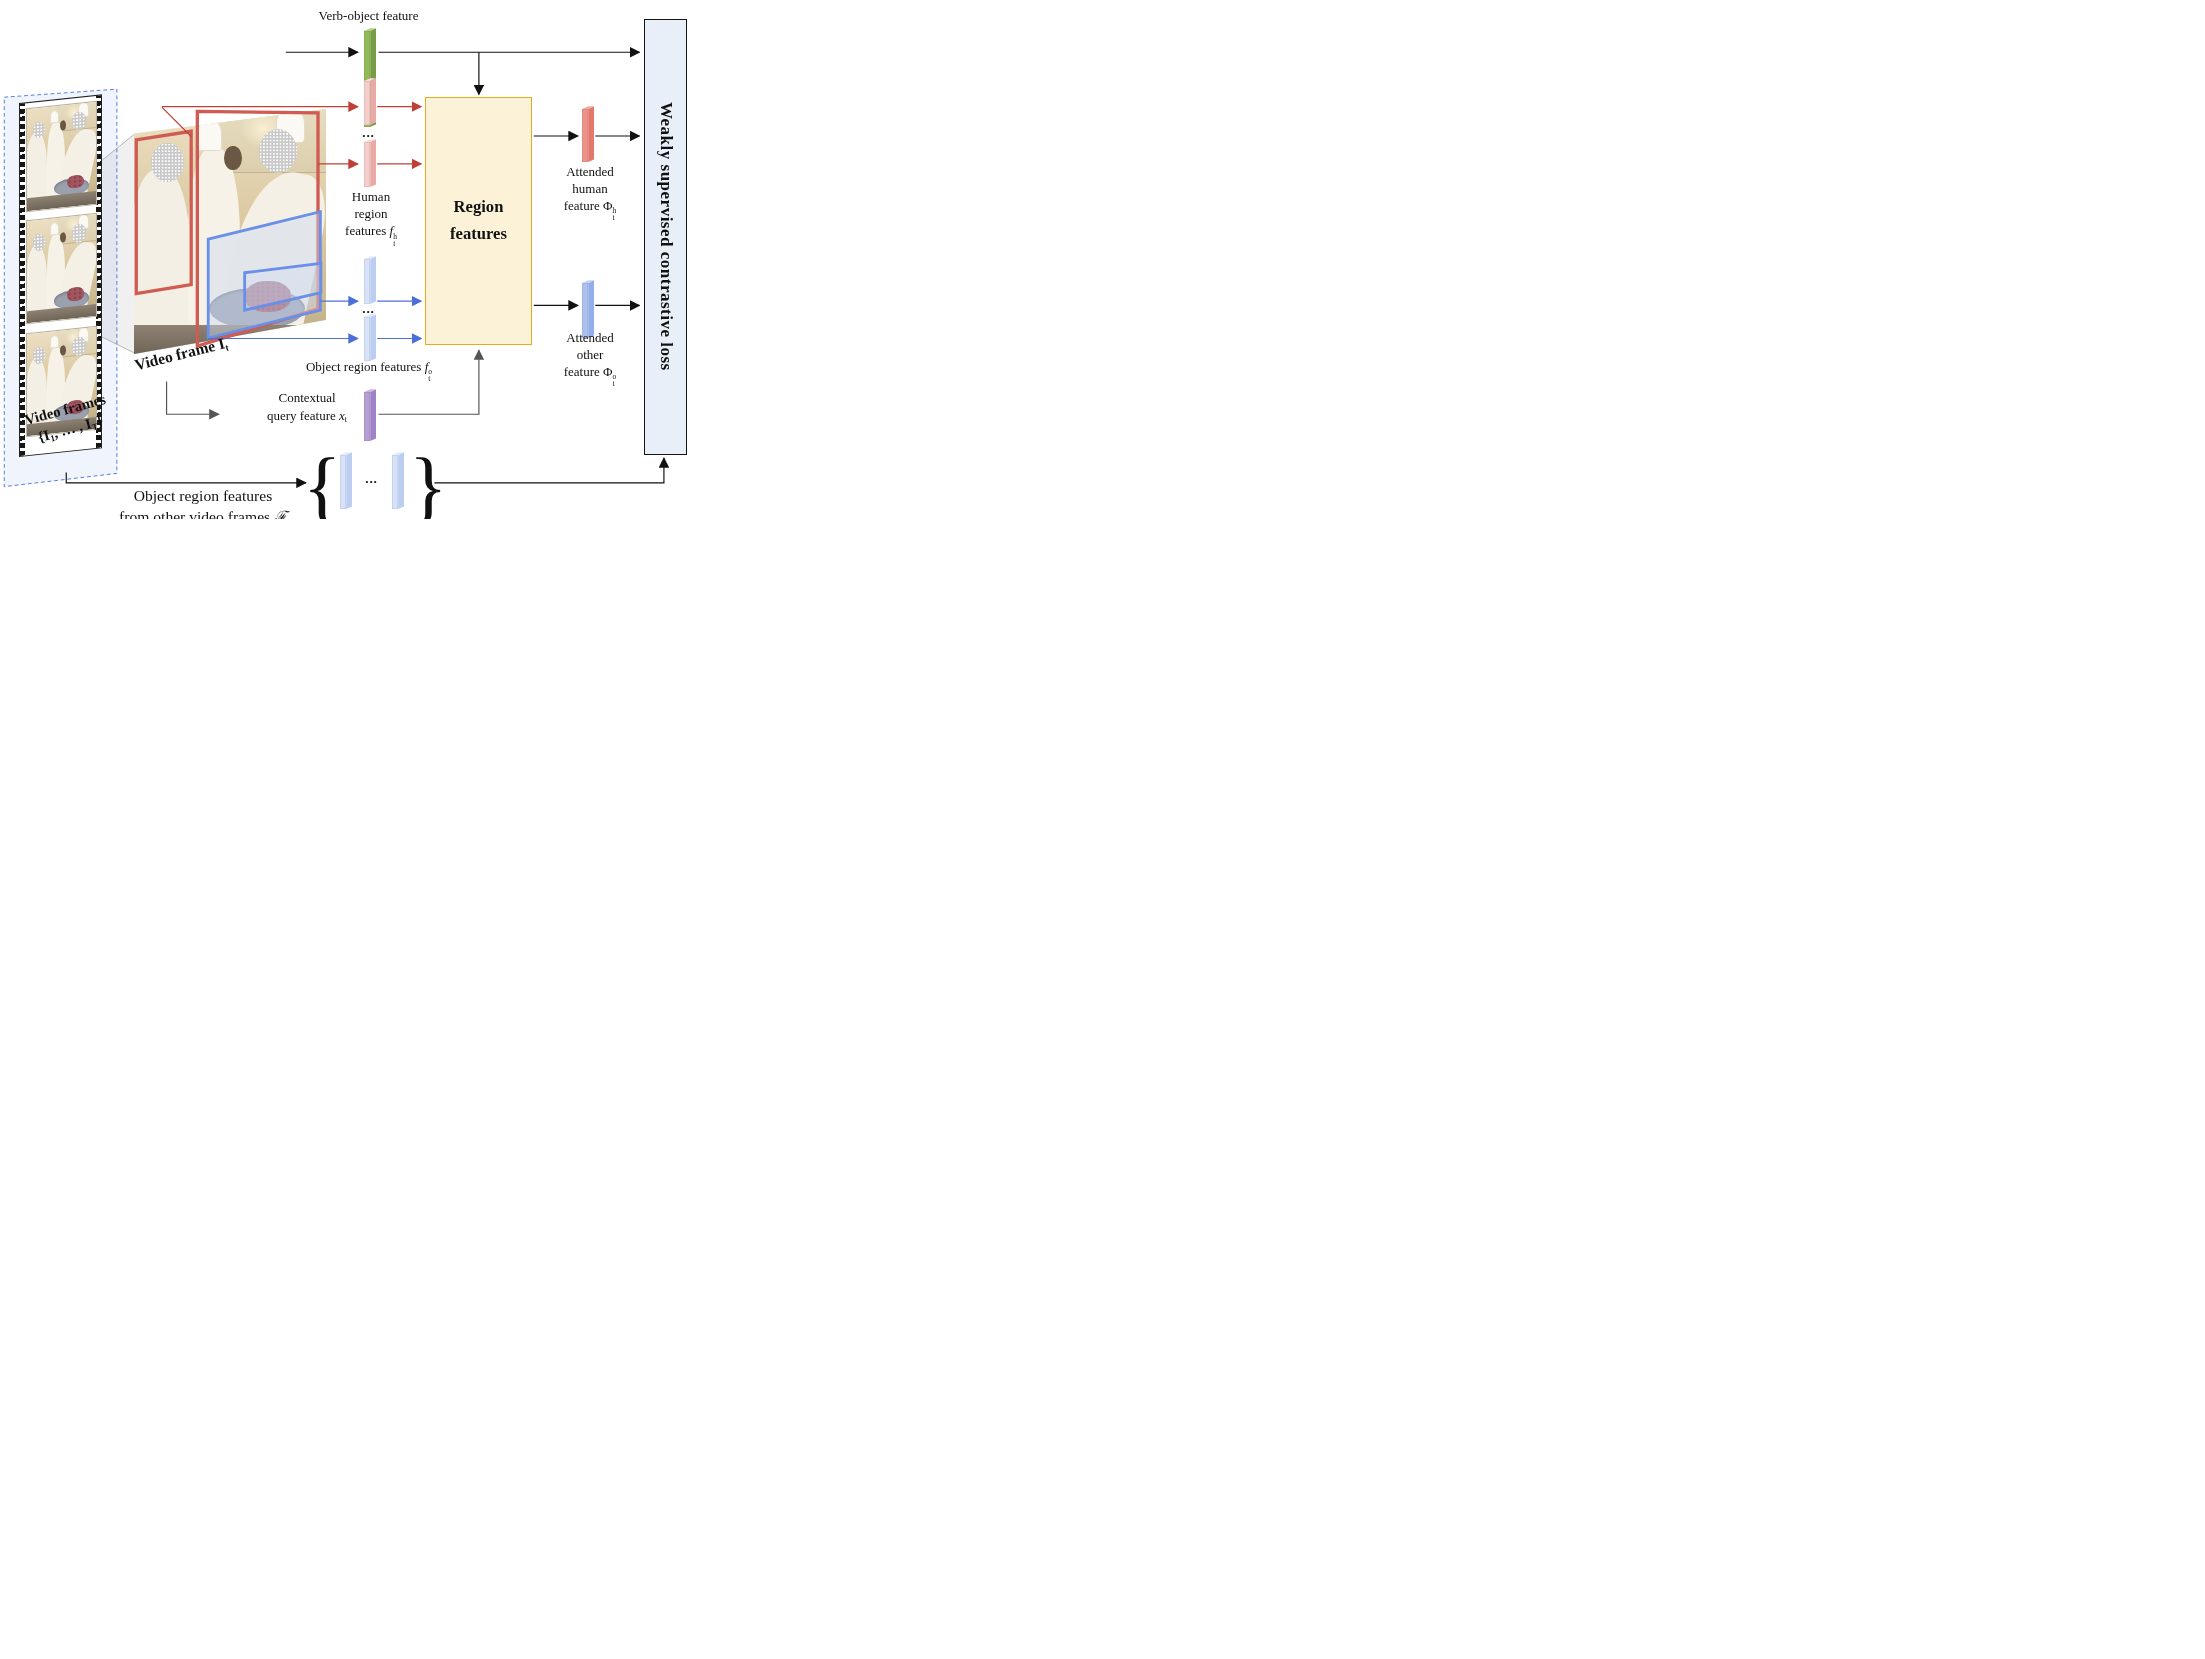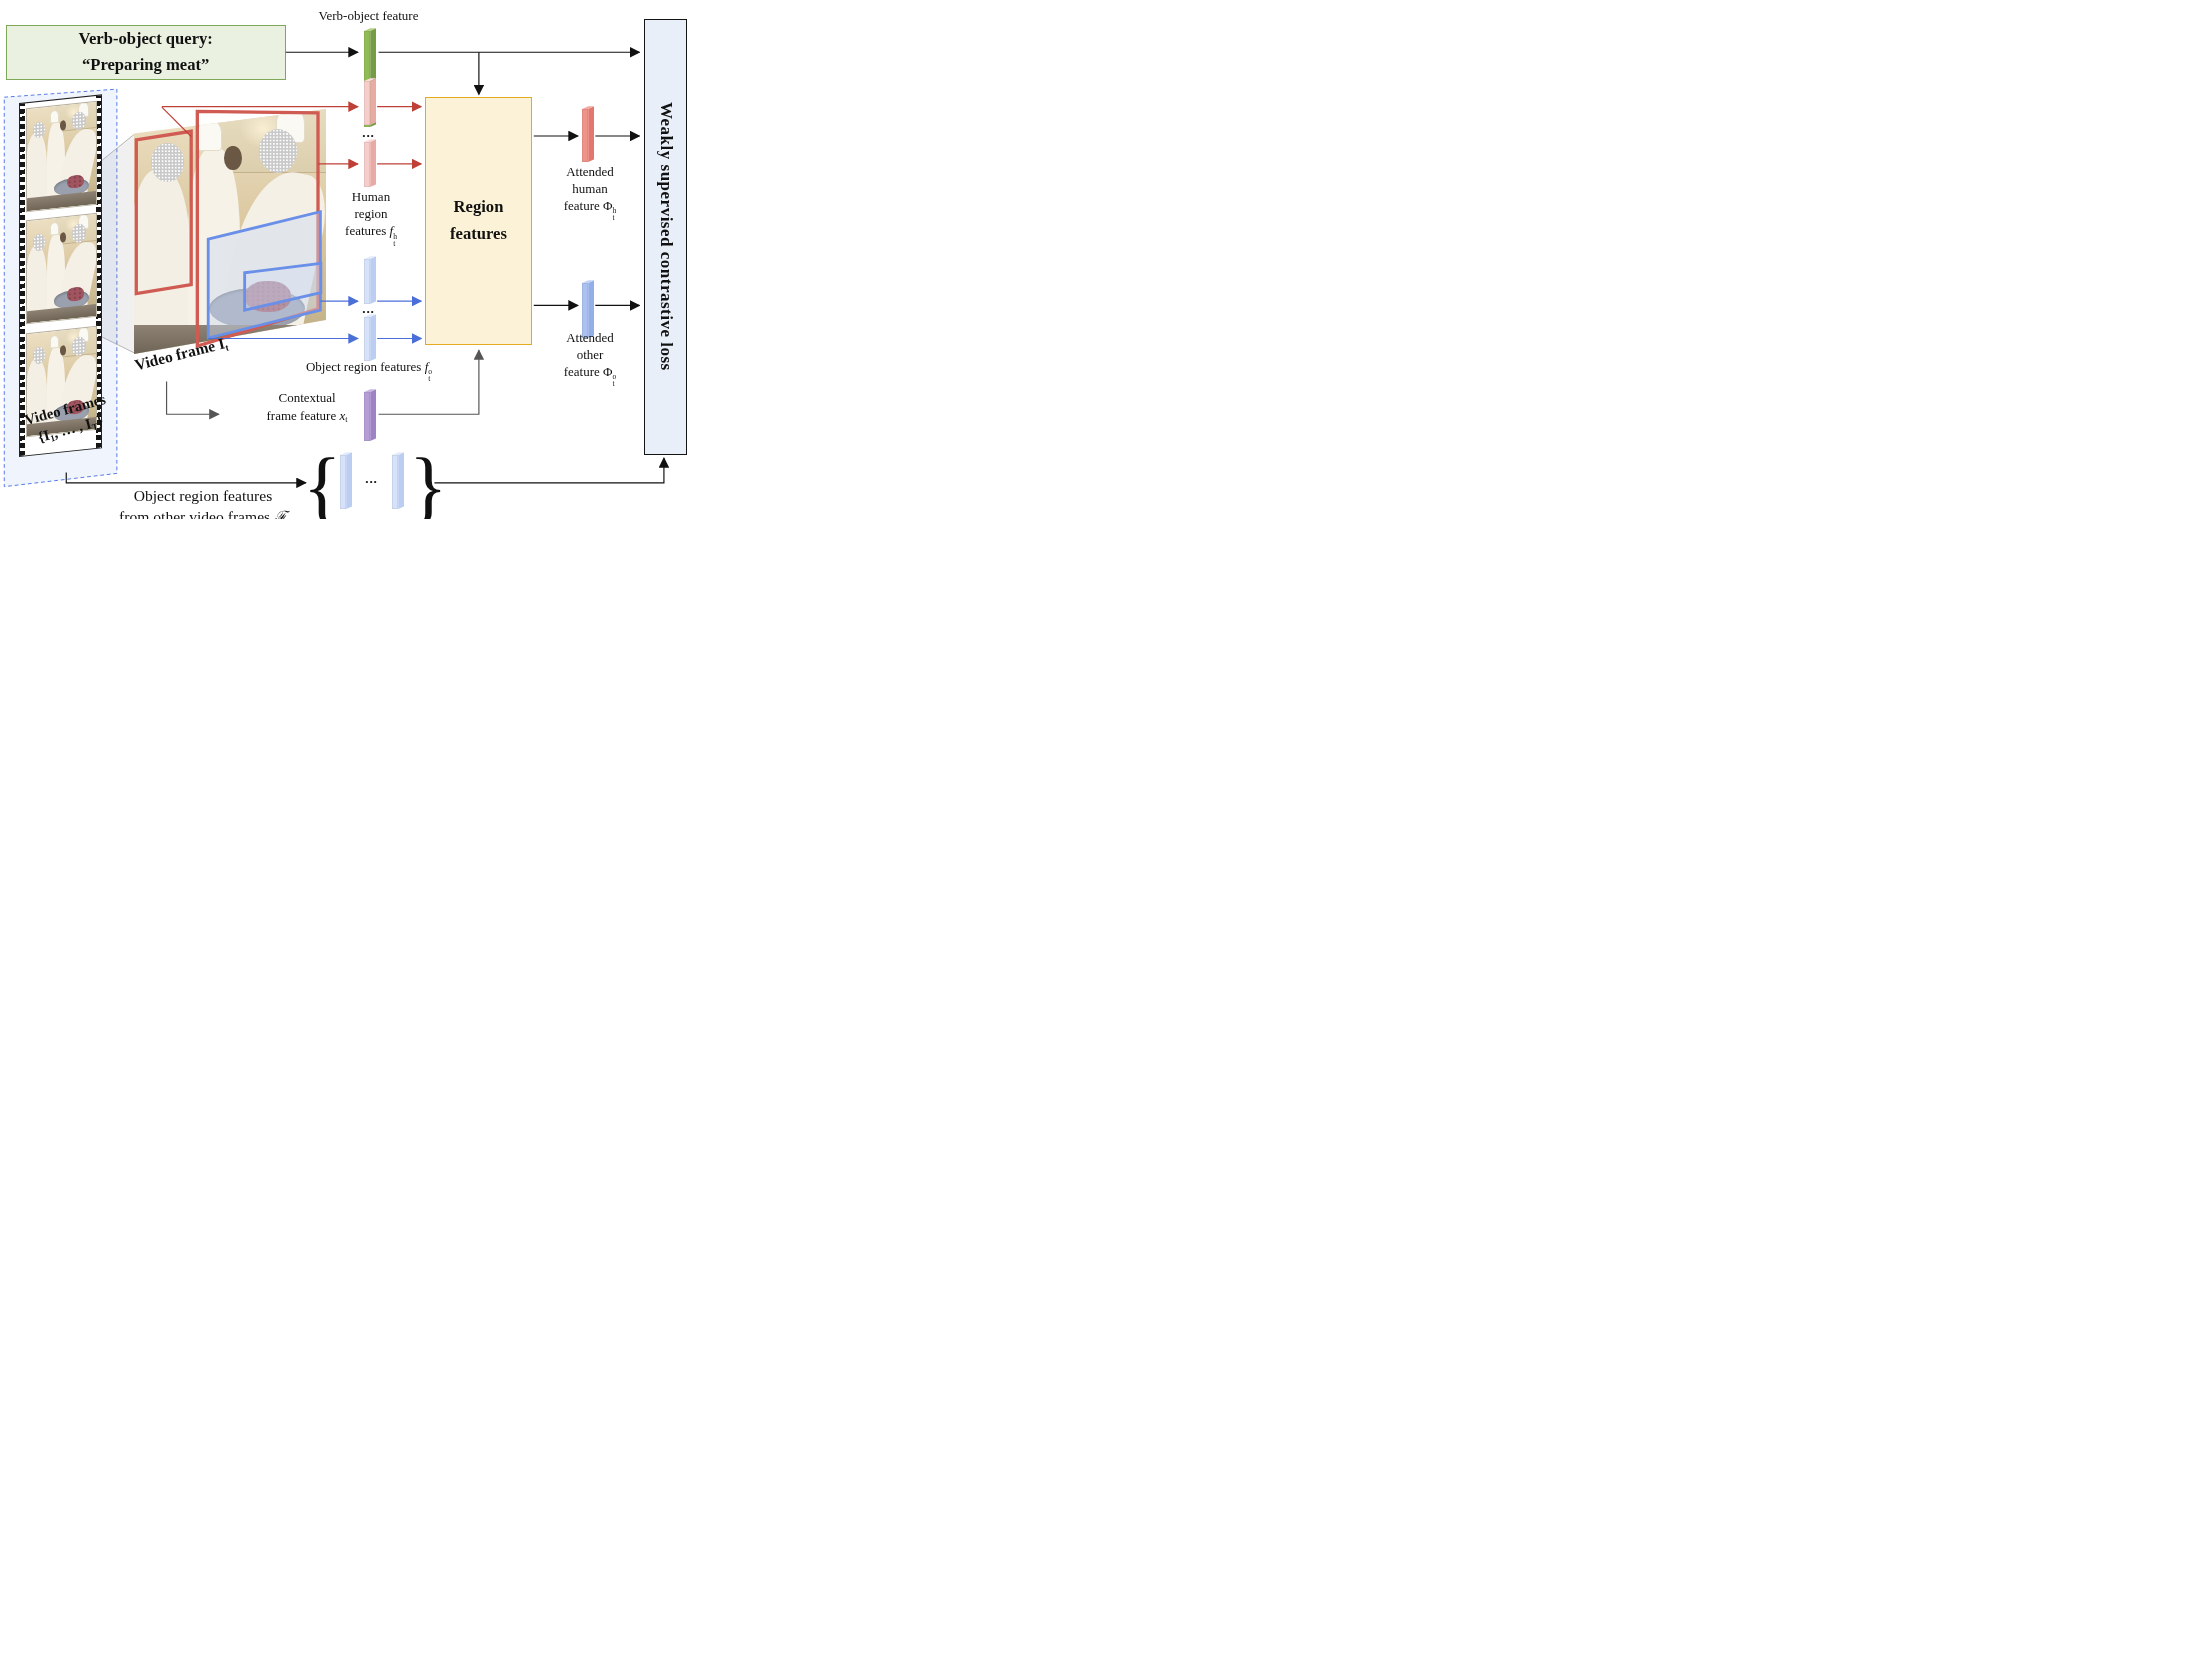--- a/index.html
+++ b/index.html
@@ -181,24 +181,20 @@
         <div class="k-hat h3"></div>
         <div class="k-hair"></div>
       <div class="k-face f1"></div>
       <div class="k-face f3"></div>
       <div class="k-tray"></div>
         <div class="k-meat"></div>
         <div class="k-counter"></div>
     </div>
   </div>
 
-  <div class="abs querybox">
-    <div>Verb-object query:</div>
-    <div>“Preparing meat”</div>
-  </div>
 
   <div class="abs attnbox">
     <div>Region</div>
     <div>features</div>
   </div>
 
   <div class="abs lossbox">
     <div class="vtext">Weakly supervised contrastive loss</div>
   </div>
 
@@ -281,21 +277,21 @@
 
   <div class="lbl objlbl">
     <span>Object region features </span><i>f</i><span class="ms">
         <sup>o</sup>
         <sub>t</sub>
       </span>
   </div>
 
   <div class="lbl ctxlbl">
     <div>Contextual</div>
-    <div><span>frame feature </span><i>x</i><sub class="sl">t</sub></div>
+    <div><span>query feature </span><i>x</i><sub class="sl">t</sub></div>
   </div>
 
   <div class="lbl ahlbl">
     <div>Attended</div>
     <div>human</div>
     <div><span>feature </span><span>Φ</span><span class="ms">
           <sup>h</sup>
           <sub>t</sub>
         </span></div>
   </div>

